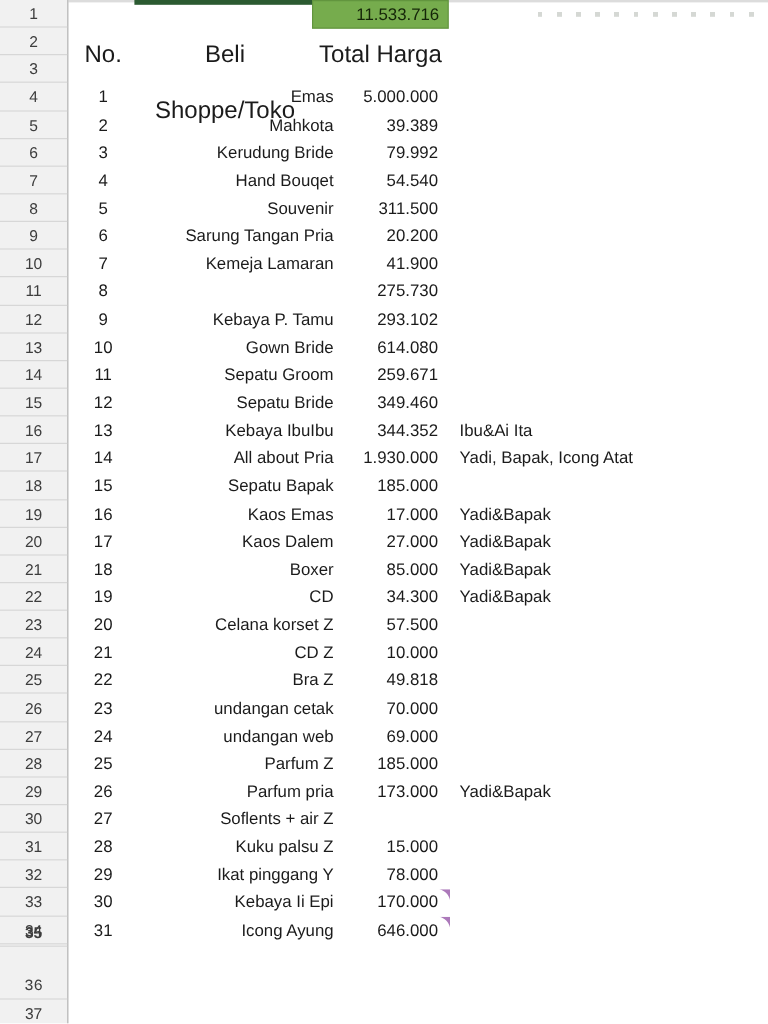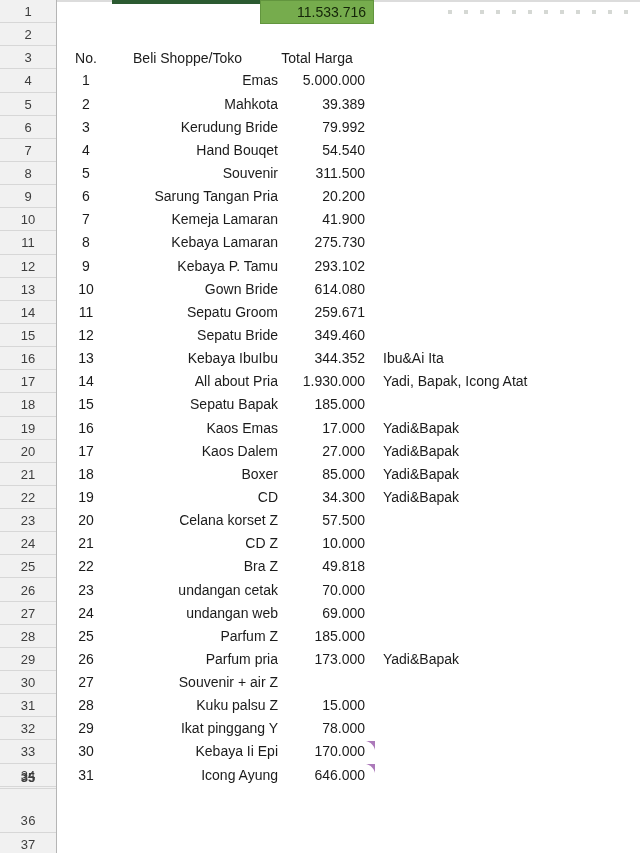--- a/index.html
+++ b/index.html
@@ -34,21 +34,21 @@
     font-size:13px;color:var(--rowhdr-text);border-bottom:1px solid var(--rowhdr-line);}
   
   .darkbar{position:absolute;left:112px;top:0;width:148px;height:4px;background:var(--dark-bar);z-index:3;}
   
   .totalcell{position:absolute;left:260px;top:0;width:114px;height:24px;z-index:3;
     background:var(--total-fill);color:var(--total-text);
     font-size:14px;line-height:24px;text-align:right;padding-right:8px;
     box-shadow:inset 0 0 0 1px rgba(40,80,20,.25);}
   
   .hdr-row{position:absolute;left:0;top:23.14px;height:46.28px;width:640px;z-index:2;}
-  .hdr-row span{position:absolute;top:12px;height:46.28px;line-height:46.28px;font-size:14px;text-align:center;}
+  .hdr-row span{position:absolute;top:0;height:46.28px;line-height:46.28px;font-size:20px;text-align:center;}
   .h-no{left:57px;width:58px;}
   .h-name{left:115px;width:145px;}
   .h-total{left:260px;width:114px;}
   
   .row{position:absolute;left:0;width:640px;height:23.14px;line-height:23.14px;font-size:14px;z-index:2;}
   .c-no{position:absolute;left:57px;width:58px;text-align:center;}
   .c-name{position:absolute;left:118px;width:160px;white-space:nowrap;text-align:right;}
   .c-val{position:absolute;left:161px;width:204px;text-align:right;}
   .c-note{position:absolute;left:383px;width:250px;white-space:nowrap;}
   .flag{position:absolute;left:366px;width:9px;height:9px;}
@@ -141,21 +141,20 @@
         <span class="c-name">Sarung Tangan Pria</span>
         <span class="c-val">20.200</span>
       </div>
       <div class="row" style="top: 208.26px;">
         <span class="c-no">7</span>
         <span class="c-name">Kemeja Lamaran</span>
         <span class="c-val">41.900</span>
       </div>
       <div class="row" style="top: 231.4px;">
         <span class="c-no">8</span>
-        <span class="c-name">Kebaya Lamaran</span>
         <span class="c-val">275.730</span>
       </div>
       <div class="row" style="top: 254.54px;">
         <span class="c-no">9</span>
         <span class="c-name">Kebaya P. Tamu</span>
         <span class="c-val">293.102</span>
       </div>
       <div class="row" style="top: 277.68px;">
         <span class="c-no">10</span>
         <span class="c-name">Gown Bride</span>
@@ -243,21 +242,21 @@
         <span class="c-val">185.000</span>
       </div>
       <div class="row" style="top: 647.92px;">
         <span class="c-no">26</span>
         <span class="c-name">Parfum pria</span>
         <span class="c-val">173.000</span>
         <span class="c-note">Yadi&amp;Bapak</span>
       </div>
       <div class="row" style="top: 671.06px;">
         <span class="c-no">27</span>
-        <span class="c-name">Souvenir + air Z</span>
+        <span class="c-name">Soflents + air Z</span>
       </div>
       <div class="row" style="top: 694.2px;">
         <span class="c-no">28</span>
         <span class="c-name">Kuku palsu Z</span>
         <span class="c-val">15.000</span>
       </div>
       <div class="row" style="top: 717.34px;">
         <span class="c-no">29</span>
         <span class="c-name">Ikat pinggang Y</span>
         <span class="c-val">78.000</span>

